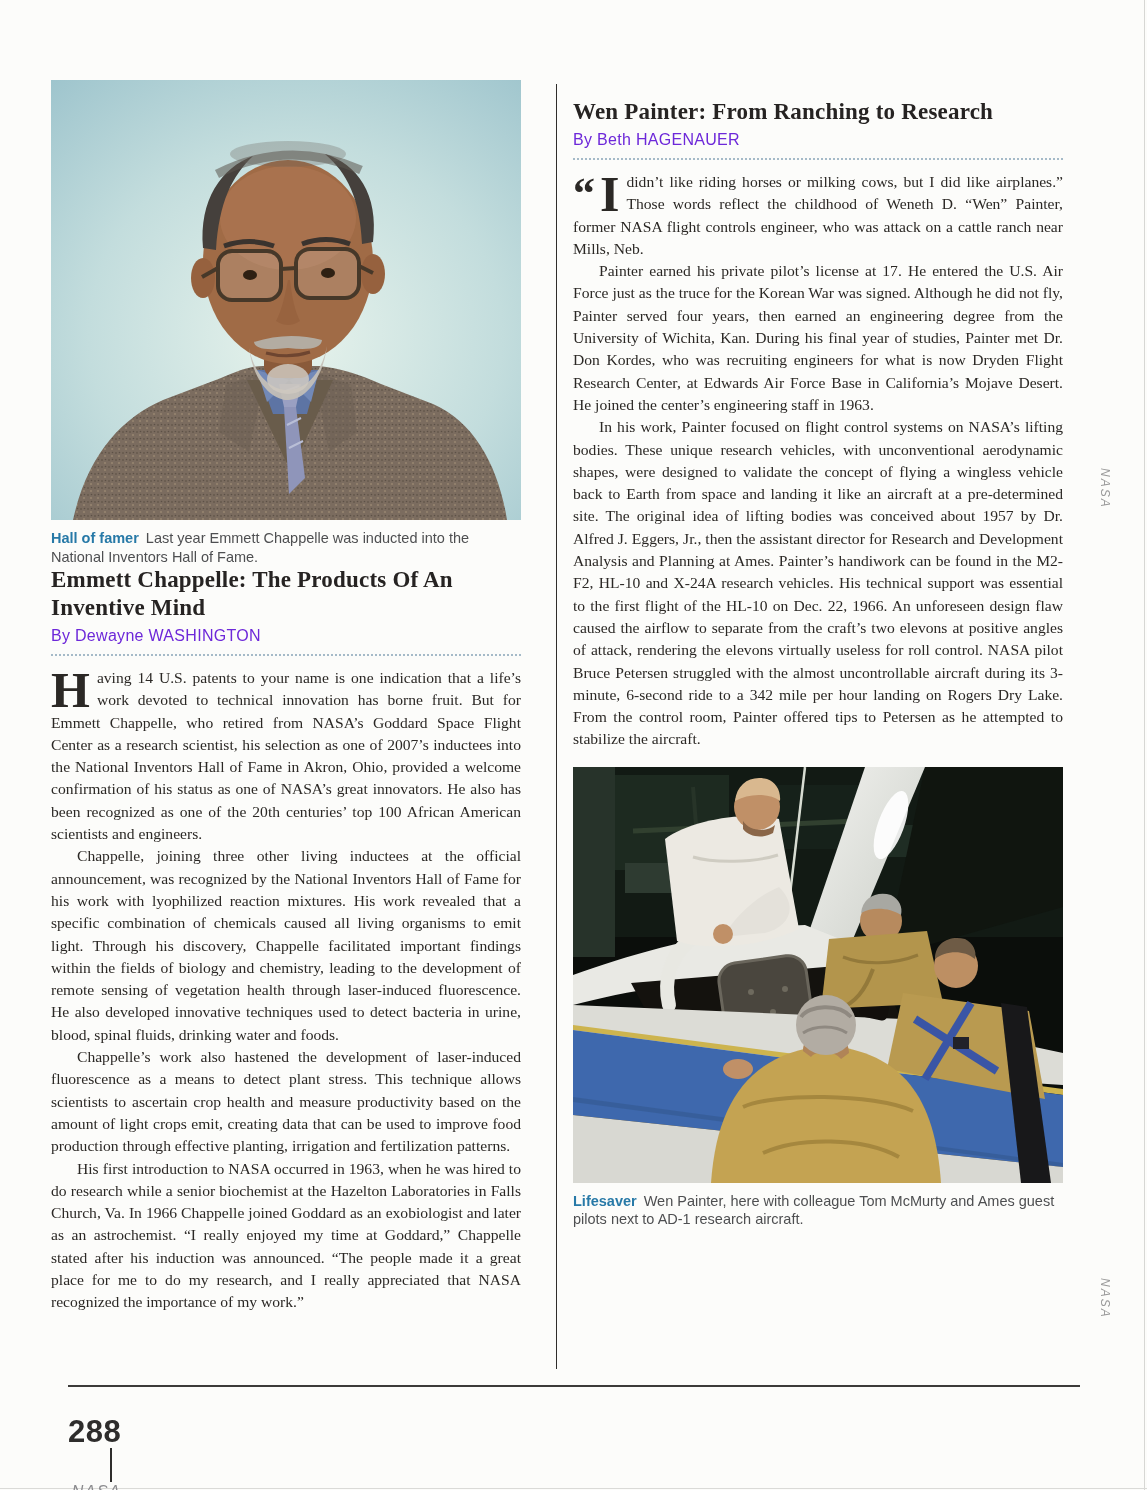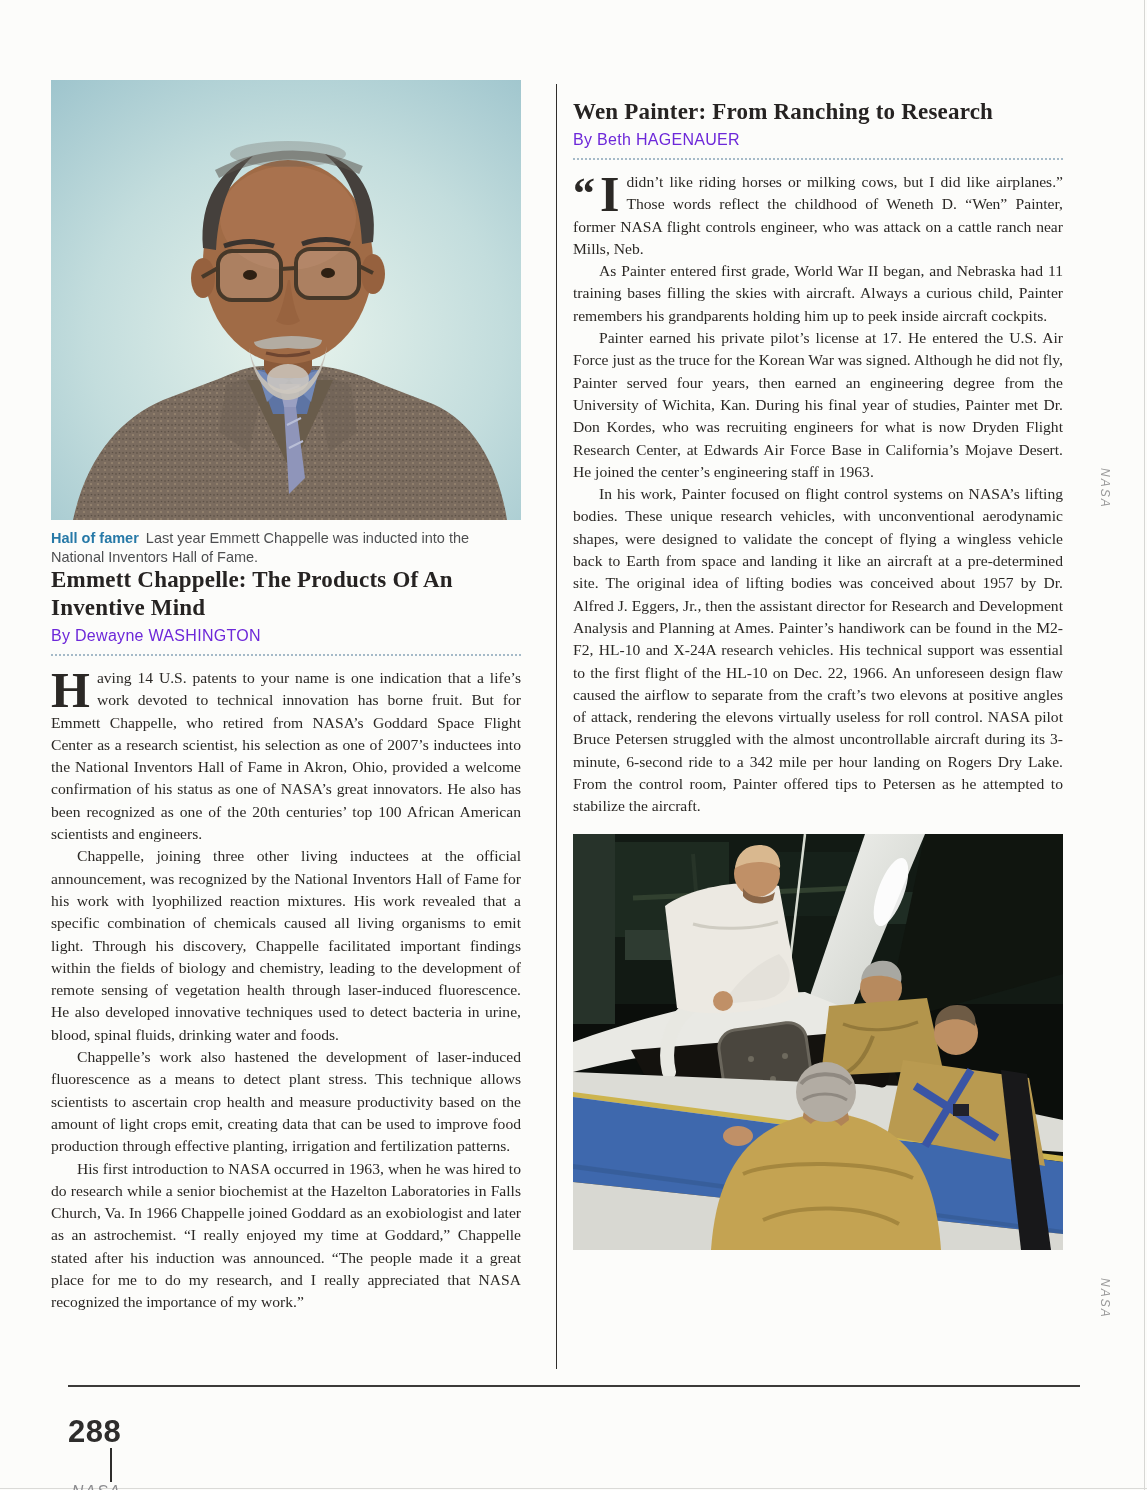--- a/index.html
+++ b/index.html
@@ -159,21 +159,20 @@
     <p class="body indent">His first introduction to NASA occurred in 1963, when he was hired to do research while a senior biochemist at the Hazelton Laboratories in Falls Church, Va. In 1966 Chappelle joined Goddard as an exobiologist and later as an astrochemist. “I really enjoyed my time at Goddard,” Chappelle stated after his induction was announced. “The people made it a great place for me to do my research, and I really appreciated that NASA recognized the importance of my work.”</p>
   </div>
 
   <div class="col col-right">
 
     <h1 class="article-title">Wen Painter: From Ranching to Research</h1>
     <div class="byline">By Beth HAGENAUER</div>
     <hr class="dotted-rule">
 
     <p class="body first"><span class="bigquote">“</span><span class="dropcap">I</span><span>didn’t like riding horses or milking cows, but I did like airplanes.” Those words reflect the childhood of Weneth D. “Wen” Painter, former NASA flight controls engineer, who was attack on a cattle ranch near Mills, Neb.</span></p>
-    <p class="body indent">As Painter entered first grade, World War II began, and Nebraska had 11 training bases filling the skies with aircraft. Always a curious child, Painter remembers his grandparents holding him up to peek inside aircraft cockpits.</p>
     <p class="body indent">Painter earned his private pilot’s license at 17. He entered the U.S. Air Force just as the truce for the Korean War was signed. Although he did not fly, Painter served four years, then earned an engineering degree from the University of Wichita, Kan. During his final year of studies, Painter met Dr. Don Kordes, who was recruiting engineers for what is now Dryden Flight Research Center, at Edwards Air Force Base in California’s Mojave Desert. He joined the center’s engineering staff in 1963.</p>
     <p class="body indent">In his work, Painter focused on flight control systems on NASA’s lifting bodies. These unique research vehicles, with unconventional aerodynamic shapes, were designed to validate the concept of flying a wingless vehicle back to Earth from space and landing it like an aircraft at a pre-determined site. The original idea of lifting bodies was conceived about 1957 by Dr. Alfred J. Eggers, Jr., then the assistant director for Research and Development Analysis and Planning at Ames. Painter’s handiwork can be found in the M2-F2, HL-10 and X-24A research vehicles. His technical support was essential to the first flight of the HL-10 on Dec. 22, 1966. An unforeseen design flaw caused the airflow to separate from the craft’s two elevons at positive angles of attack, rendering the elevons virtually useless for roll control. NASA pilot Bruce Petersen struggled with the almost uncontrollable aircraft during its 3-minute, 6-second ride to a 342 mile per hour landing on Rogers Dry Lake. From the control room, Painter offered tips to Petersen as he attempted to stabilize the aircraft.</p>
 
     <div class="photo photo-right">
       <svg width="490" height="416" viewBox="0 0 490 416" role="img" aria-label="Wen Painter in a white shirt leaning over the cockpit of the white-and-blue AD-1 research aircraft with three pilots in tan flight suits">
         <defs>
           <linearGradient id="strut" x1="0" y1="0" x2="1" y2="1">
             <stop offset="0%" stop-color="#f4f4f1"></stop>
             <stop offset="100%" stop-color="#c7cbc4"></stop>
           </linearGradient>
@@ -242,20 +241,23 @@
         <path d="M170,340 C200,326 300,326 340,344" stroke="#a5873e" stroke-width="4" fill="none"></path>
         <path d="M190,386 C225,370 290,370 326,390" stroke="#a5873e" stroke-width="4" fill="none"></path>
         <path d="M230,284 C230,272 240,264 252,264 C266,264 276,274 276,286 L268,292 C262,284 244,282 238,290 Z" fill="#b08457"></path>
         <circle cx="253" cy="258" r="30" fill="#b2aca3"></circle>
         <path d="M228,250 C236,238 266,236 278,250" stroke="#8f8981" stroke-width="4" fill="none"></path>
         <path d="M230,266 C242,258 262,258 274,266" stroke="#8f8981" stroke-width="3" fill="none"></path>
         <ellipse cx="165" cy="302" rx="15" ry="10" fill="#c09067"></ellipse>
       </svg>
     </div>
 
+    <p class="caption">
+      <span class="cap-label">Lifesaver</span><span>Wen Painter, here with colleague Tom McMurty and Ames guest pilots next to AD-1 research aircraft.</span>
+    </p>
   </div>
 
   <div class="footer-rule"></div>
   <div class="footer">
     <span class="page-number">288</span>
     <span class="footer-bar"></span>
     <span class="footer-brand">NASA</span>
   </div>
 
   <span class="side-label one">NASA</span>

